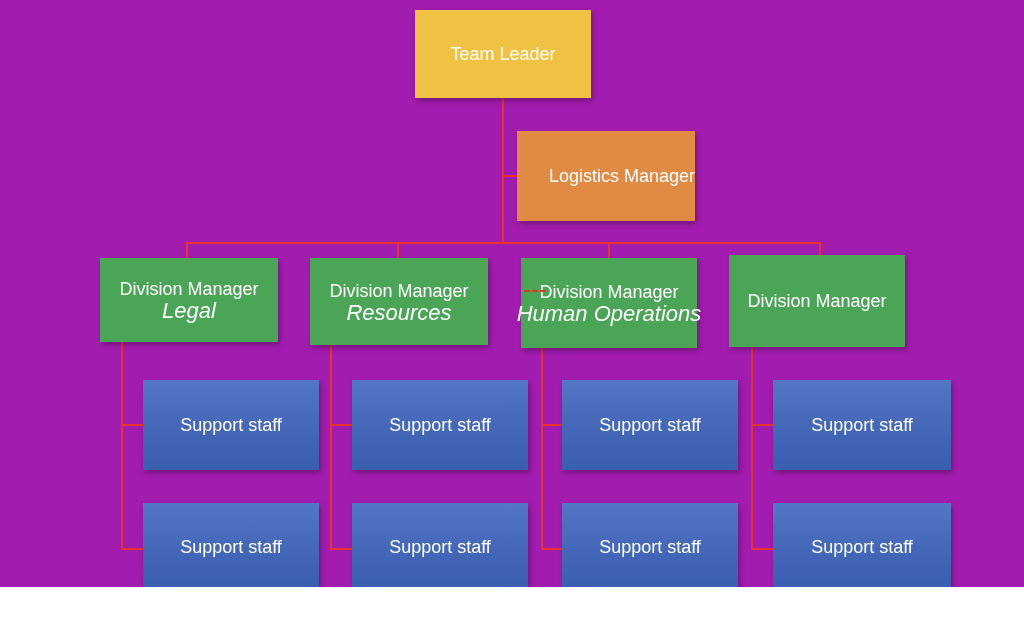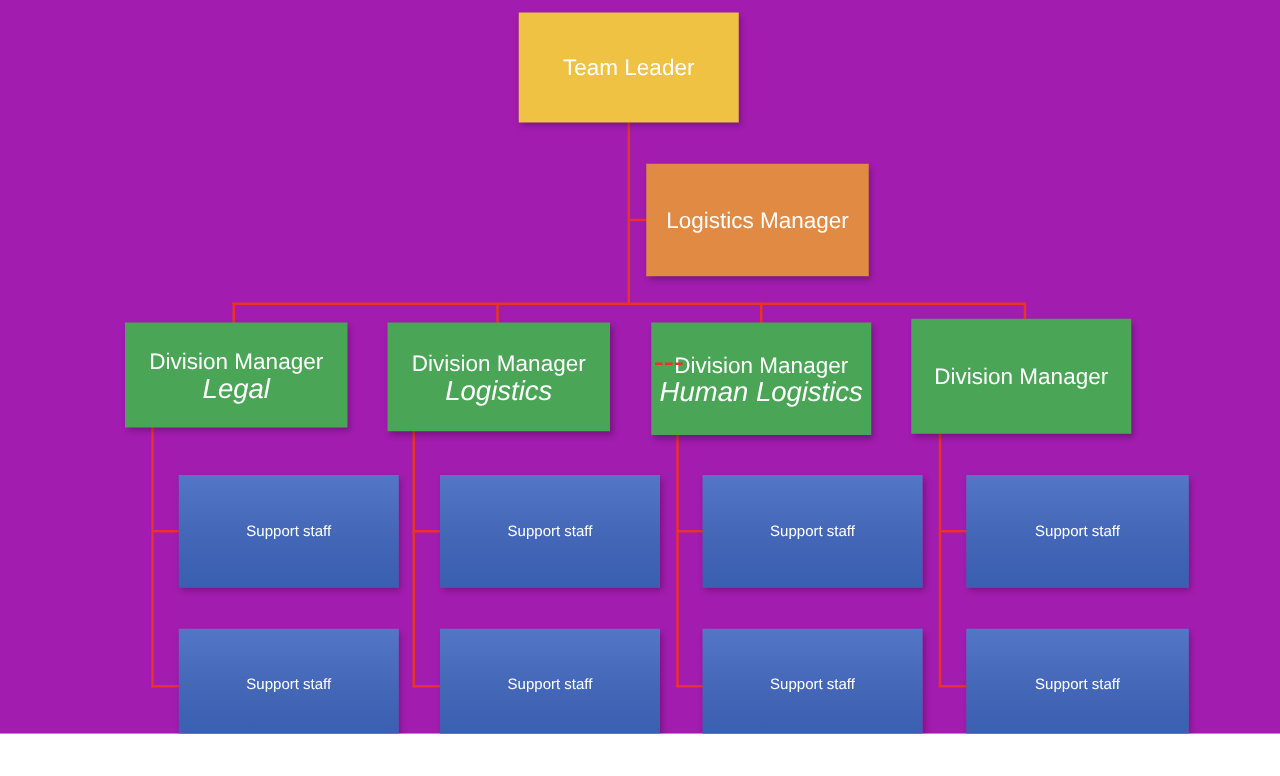--- a/index.html
+++ b/index.html
@@ -62,21 +62,21 @@
   }
   .node-logistics {
     background: #e08a44;
   }
   .node-division {
     background: #4ba557;
   }
   .node-support {
     background: linear-gradient(180deg, #5376c6 0%, #4467b8 52%, #3a5eb0 100%);
   }
-  .node-support .line1 { font-size: 12px; }
+  .node-support .line1 { font-size: 18px; }
 </style>
 </head>
 <body>
 
 <div id="chart-canvas">
 
   <div class="conn conn-v" style="left:502px; top:98px; height:146px;"></div>
 
   <div class="conn conn-h" style="left:502px; top:175px; width:18px;"></div>
 
@@ -102,37 +102,37 @@
   <div class="conn conn-v" style="left:751px; top:345px; height:205px;"></div>
   <div class="conn conn-h" style="left:751px; top:424px; width:26px;"></div>
   <div class="conn conn-h" style="left:751px; top:548px; width:26px;"></div>
 
   <div class="conn-dashed" style="left:524px; top:290px; width:22px; z-index:8;"></div>
 
   <div class="node node-leader" style="left:415px; top:10px; width:176px; height:88px;">
     <span class="line1">Team Leader</span>
   </div>
 
-  <div class="node node-logistics" style="left:517px; top:131px; width:178px; height:90px;">
+  <div class="node node-logistics" style="left:517px; top:131px; width:178px; height:90px;align-items:flex-end;">
     <span class="line1">Logistics Manager</span>
   </div>
 
   <div class="node node-division" style="left:100px; top:258px; width:178px; height:84px;">
     <span class="line1">Division Manager</span>
     <span class="line2">Legal</span>
   </div>
 
   <div class="node node-division" style="left:310px; top:258px; width:178px; height:87px;">
     <span class="line1">Division Manager</span>
-    <span class="line2">Logistics</span>
+    <span class="line2">Resources</span>
   </div>
 
   <div class="node node-division" style="left:521px; top:258px; width:176px; height:90px;">
     <span class="line1">Division Manager</span>
-    <span class="line2">Human Logistics</span>
+    <span class="line2">Human Operations</span>
   </div>
 
   <div class="node node-division" style="left:729px; top:255px; width:176px; height:92px;">
     <span class="line1">Division Manager</span>
   </div>
 
   <div class="node node-support" style="left:143px; top:380px; width:176px; height:90px;">
     <span class="line1">Support staff</span>
   </div>
 

